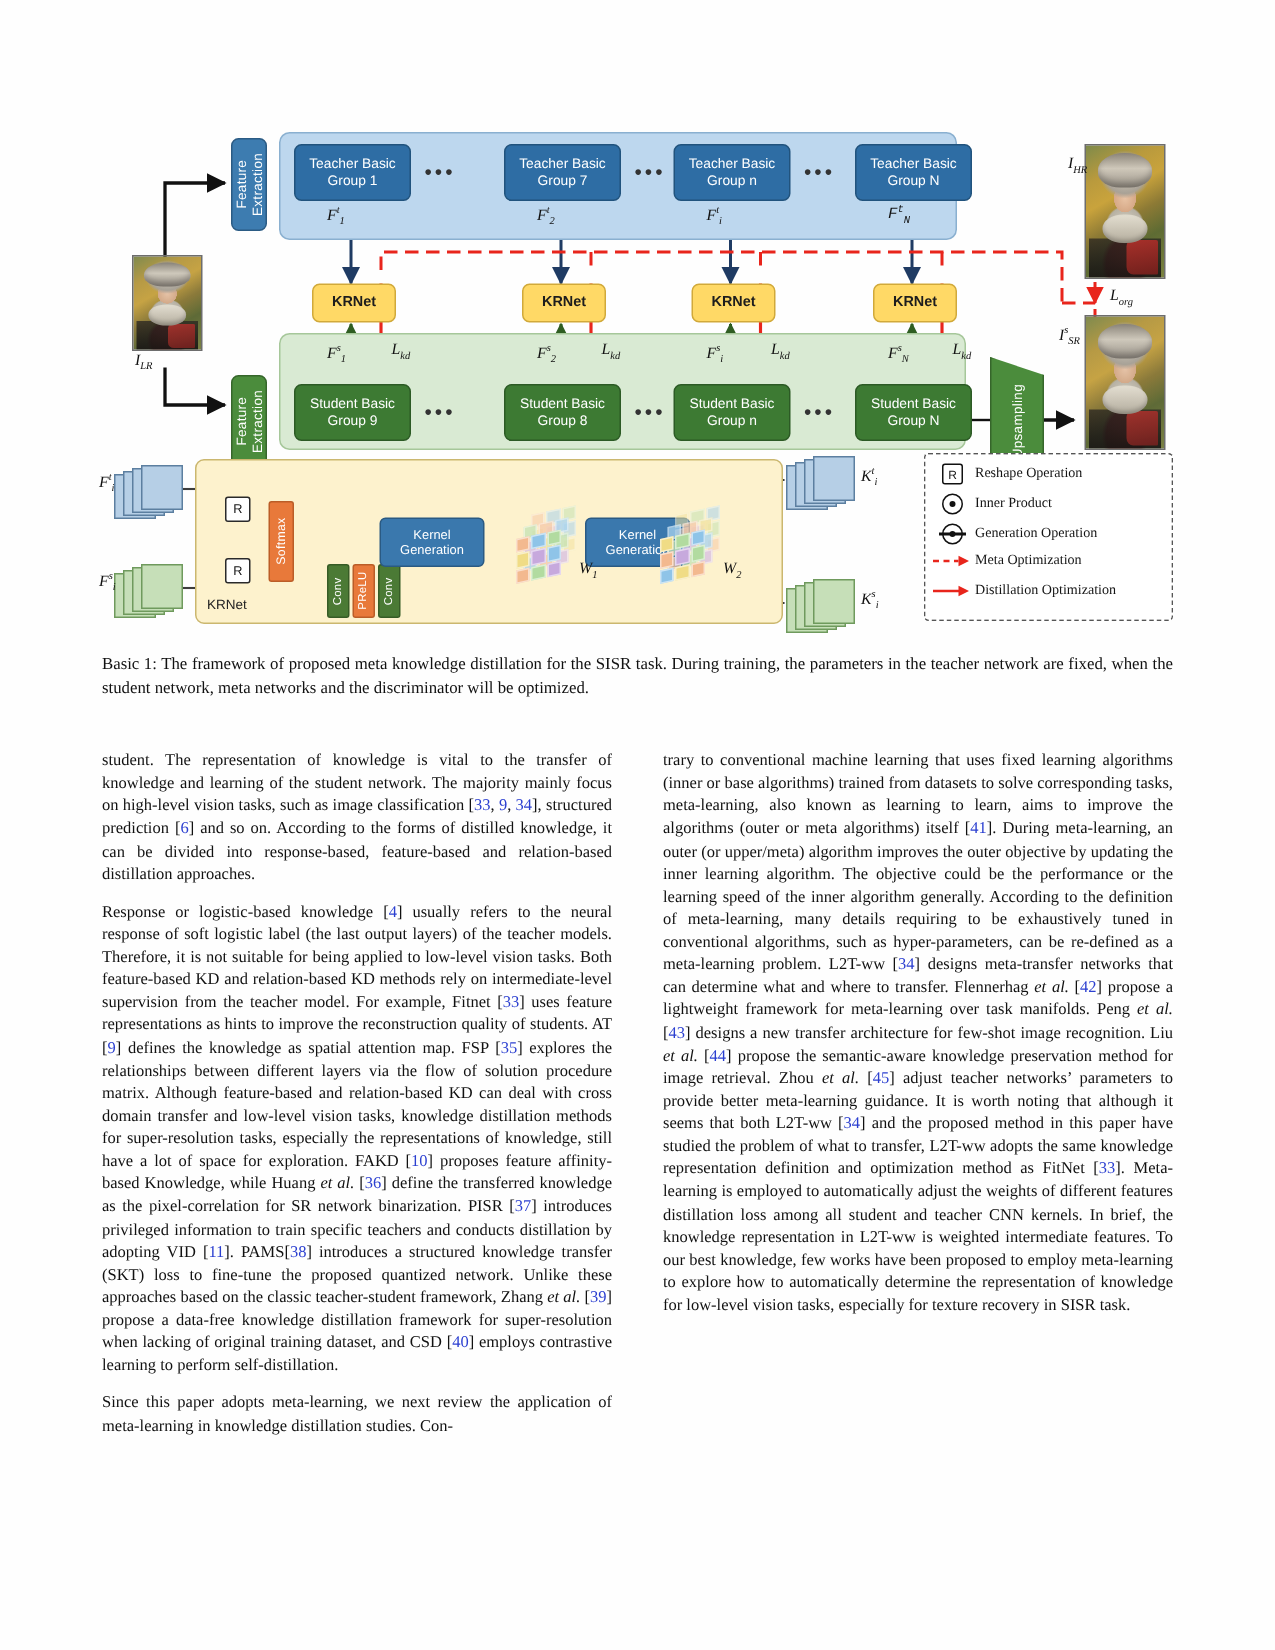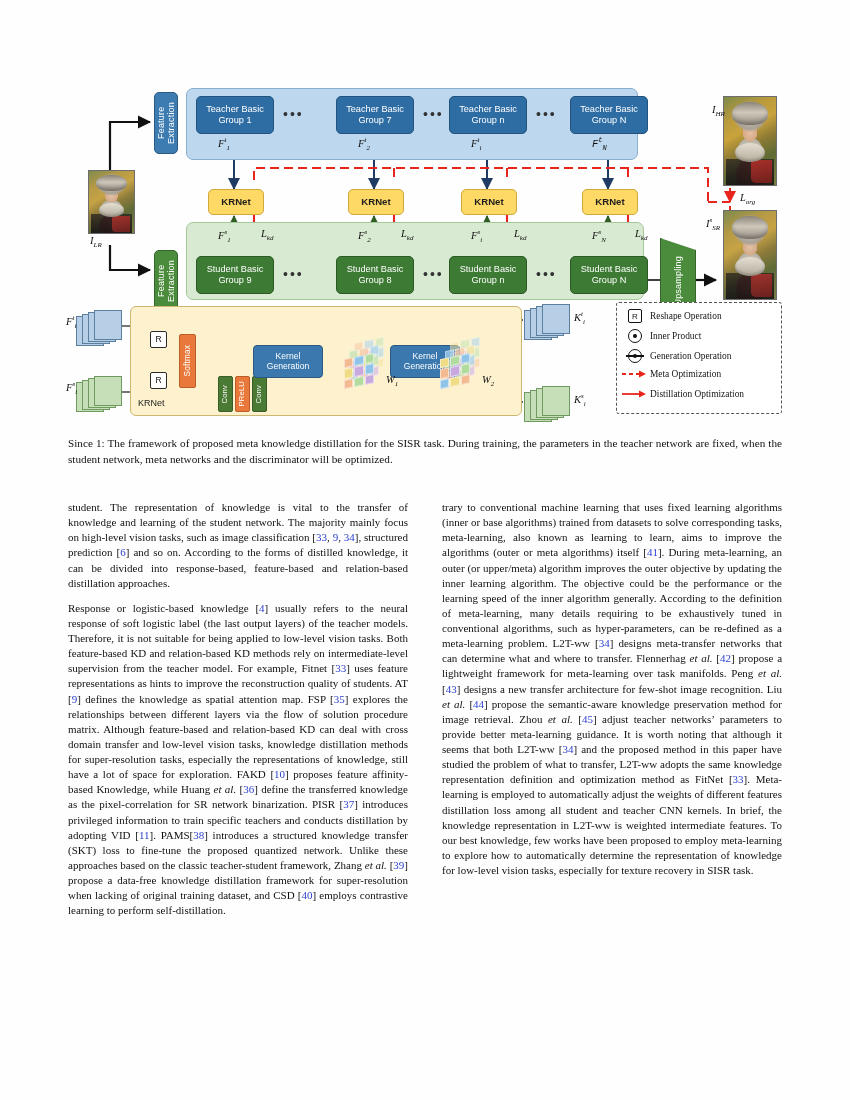--- a/index.html
+++ b/index.html
@@ -719,26 +719,27 @@
           <path d="M1,5 L19,5" stroke="#e8251c" stroke-width="1.8" fill="none"></path>
           <path d="M18,1.5 L25,5 L18,8.5 z" fill="#e8251c"></path>
         </svg>
       </span>
       <span>Distillation Optimization</span>
     </div>
 
   </div>
 
   <div class="caption">
-    <span>Since 1:</span>
+    <span>Basic 1:</span>
     <span>The framework of proposed meta knowledge distillation for the SISR task. During training, the parameters in the teacher network are fixed, when the student network, meta networks and the discriminator will be optimized.</span>
   </div>
 
   <div class="col left">
     <p>student. The representation of knowledge is vital to the transfer of knowledge and learning of the student network. The majority mainly focus on high-level vision tasks, such as image classification [<span class="cite">33</span>, <span class="cite">9</span>, <span class="cite">34</span>], structured prediction [<span class="cite">6</span>] and so on. According to the forms of distilled knowledge, it can be divided into response-based, feature-based and relation-based distillation approaches.</p>
     <p>Response or logistic-based knowledge [<span class="cite">4</span>] usually refers to the neural response of soft logistic label (the last output layers) of the teacher models. Therefore, it is not suitable for being applied to low-level vision tasks. Both feature-based KD and relation-based KD methods rely on intermediate-level supervision from the teacher model. For example, Fitnet [<span class="cite">33</span>] uses feature representations as hints to improve the reconstruction quality of students. AT [<span class="cite">9</span>] defines the knowledge as spatial attention map. FSP [<span class="cite">35</span>] explores the relationships between different layers via the flow of solution procedure matrix. Although feature-based and relation-based KD can deal with cross domain transfer and low-level vision tasks, knowledge distillation methods for super-resolution tasks, especially the representations of knowledge, still have a lot of space for exploration. FAKD [<span class="cite">10</span>] proposes feature affinity-based Knowledge, while Huang <span class="it">et al.</span> [<span class="cite">36</span>] define the transferred knowledge as the pixel-correlation for SR network binarization. PISR [<span class="cite">37</span>] introduces privileged information to train specific teachers and conducts distillation by adopting VID [<span class="cite">11</span>]. PAMS[<span class="cite">38</span>] introduces a structured knowledge transfer (SKT) loss to fine-tune the proposed quantized network. Unlike these approaches based on the classic teacher-student framework, Zhang <span class="it">et al.</span> [<span class="cite">39</span>] propose a data-free knowledge distillation framework for super-resolution when lacking of original training dataset, and CSD [<span class="cite">40</span>] employs contrastive learning to perform self-distillation.</p>
+    <p>Since this paper adopts meta-learning, we next review the application of meta-learning in knowledge distillation studies. Con-</p>
   </div>
 
   <div class="col right">
     <p>trary to conventional machine learning that uses fixed learning algorithms (inner or base algorithms) trained from datasets to solve corresponding tasks, meta-learning, also known as learning to learn, aims to improve the algorithms (outer or meta algorithms) itself [<span class="cite">41</span>]. During meta-learning, an outer (or upper/meta) algorithm improves the outer objective by updating the inner learning algorithm. The objective could be the performance or the learning speed of the inner algorithm generally. According to the definition of meta-learning, many details requiring to be exhaustively tuned in conventional algorithms, such as hyper-parameters, can be re-defined as a meta-learning problem. L2T-ww [<span class="cite">34</span>] designs meta-transfer networks that can determine what and where to transfer. Flennerhag <span class="it">et al.</span> [<span class="cite">42</span>] propose a lightweight framework for meta-learning over task manifolds. Peng <span class="it">et al.</span> [<span class="cite">43</span>] designs a new transfer architecture for few-shot image recognition. Liu <span class="it">et al.</span> [<span class="cite">44</span>] propose the semantic-aware knowledge preservation method for image retrieval. Zhou <span class="it">et al.</span> [<span class="cite">45</span>] adjust teacher networks’ parameters to provide better meta-learning guidance. It is worth noting that although it seems that both L2T-ww [<span class="cite">34</span>] and the proposed method in this paper have studied the problem of what to transfer, L2T-ww adopts the same knowledge representation definition and optimization method as FitNet [<span class="cite">33</span>]. Meta-learning is employed to automatically adjust the weights of different features distillation loss among all student and teacher CNN kernels. In brief, the knowledge representation in L2T-ww is weighted intermediate features. To our best knowledge, few works have been proposed to employ meta-learning to explore how to automatically determine the representation of knowledge for low-level vision tasks, especially for texture recovery in SISR task.</p>
   </div>
 
 </div>
 
 </body></html>

